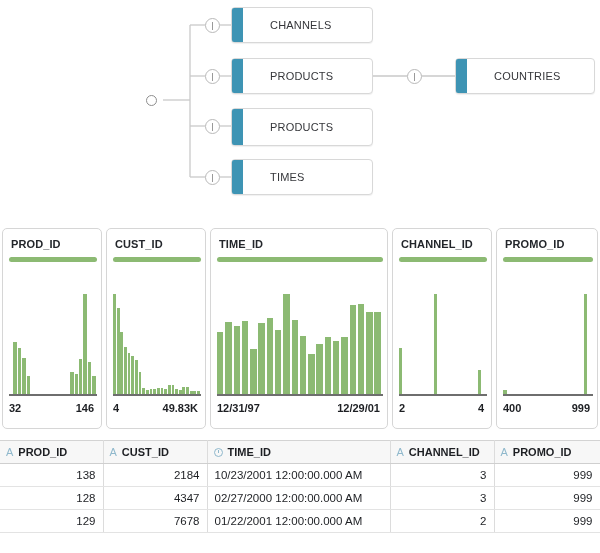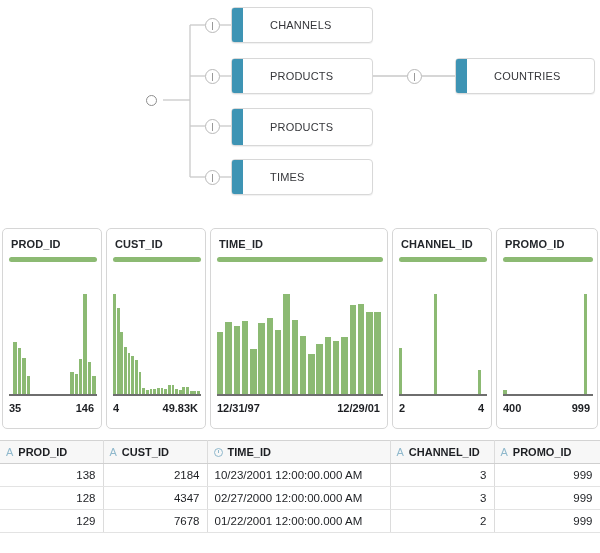--- a/index.html
+++ b/index.html
@@ -196,21 +196,21 @@
         <div class="bin" style="width: 3.432px; margin-right: 0.968px; height: 0px; background: rgb(140, 186, 115);"></div>
         <div class="bin" style="width: 3.432px; margin-right: 0.968px; height: 0px; background: rgb(140, 186, 115);"></div>
         <div class="bin" style="width: 3.432px; margin-right: 0.968px; height: 22px; background: rgb(140, 186, 115);"></div>
         <div class="bin" style="width: 3.432px; margin-right: 0.968px; height: 20px; background: rgb(140, 186, 115);"></div>
         <div class="bin" style="width: 3.432px; margin-right: 0.968px; height: 35px; background: rgb(140, 186, 115);"></div>
         <div class="bin" style="width: 3.432px; margin-right: 0.968px; height: 100px; background: rgb(140, 186, 115);"></div>
         <div class="bin" style="width: 3.432px; margin-right: 0.968px; height: 32px; background: rgb(140, 186, 115);"></div>
         <div class="bin" style="width: 3.432px; margin-right: 0.968px; height: 18px; background: rgb(140, 186, 115);"></div>
       </div>
     <div class="axis-line" style="width:88px;"></div>
-    <div class="axis-lo">35</div>
+    <div class="axis-lo">32</div>
     <div class="axis-hi">146</div>
   </div>
 
   <div class="panel" style="left:106px;width:100px;">
     <div class="panel-title">CUST_ID</div>
     <div class="panel-rule" style="width:88px;"></div>
     <div class="hist" style="width:88px;height:100px;">
         <div class="bin" style="width: 2.86px; margin-right: 0.806667px; height: 100px; background: rgb(140, 186, 115);"></div>
         <div class="bin" style="width: 2.86px; margin-right: 0.806667px; height: 86px; background: rgb(140, 186, 115);"></div>
         <div class="bin" style="width: 2.86px; margin-right: 0.806667px; height: 62px; background: rgb(140, 186, 115);"></div>

